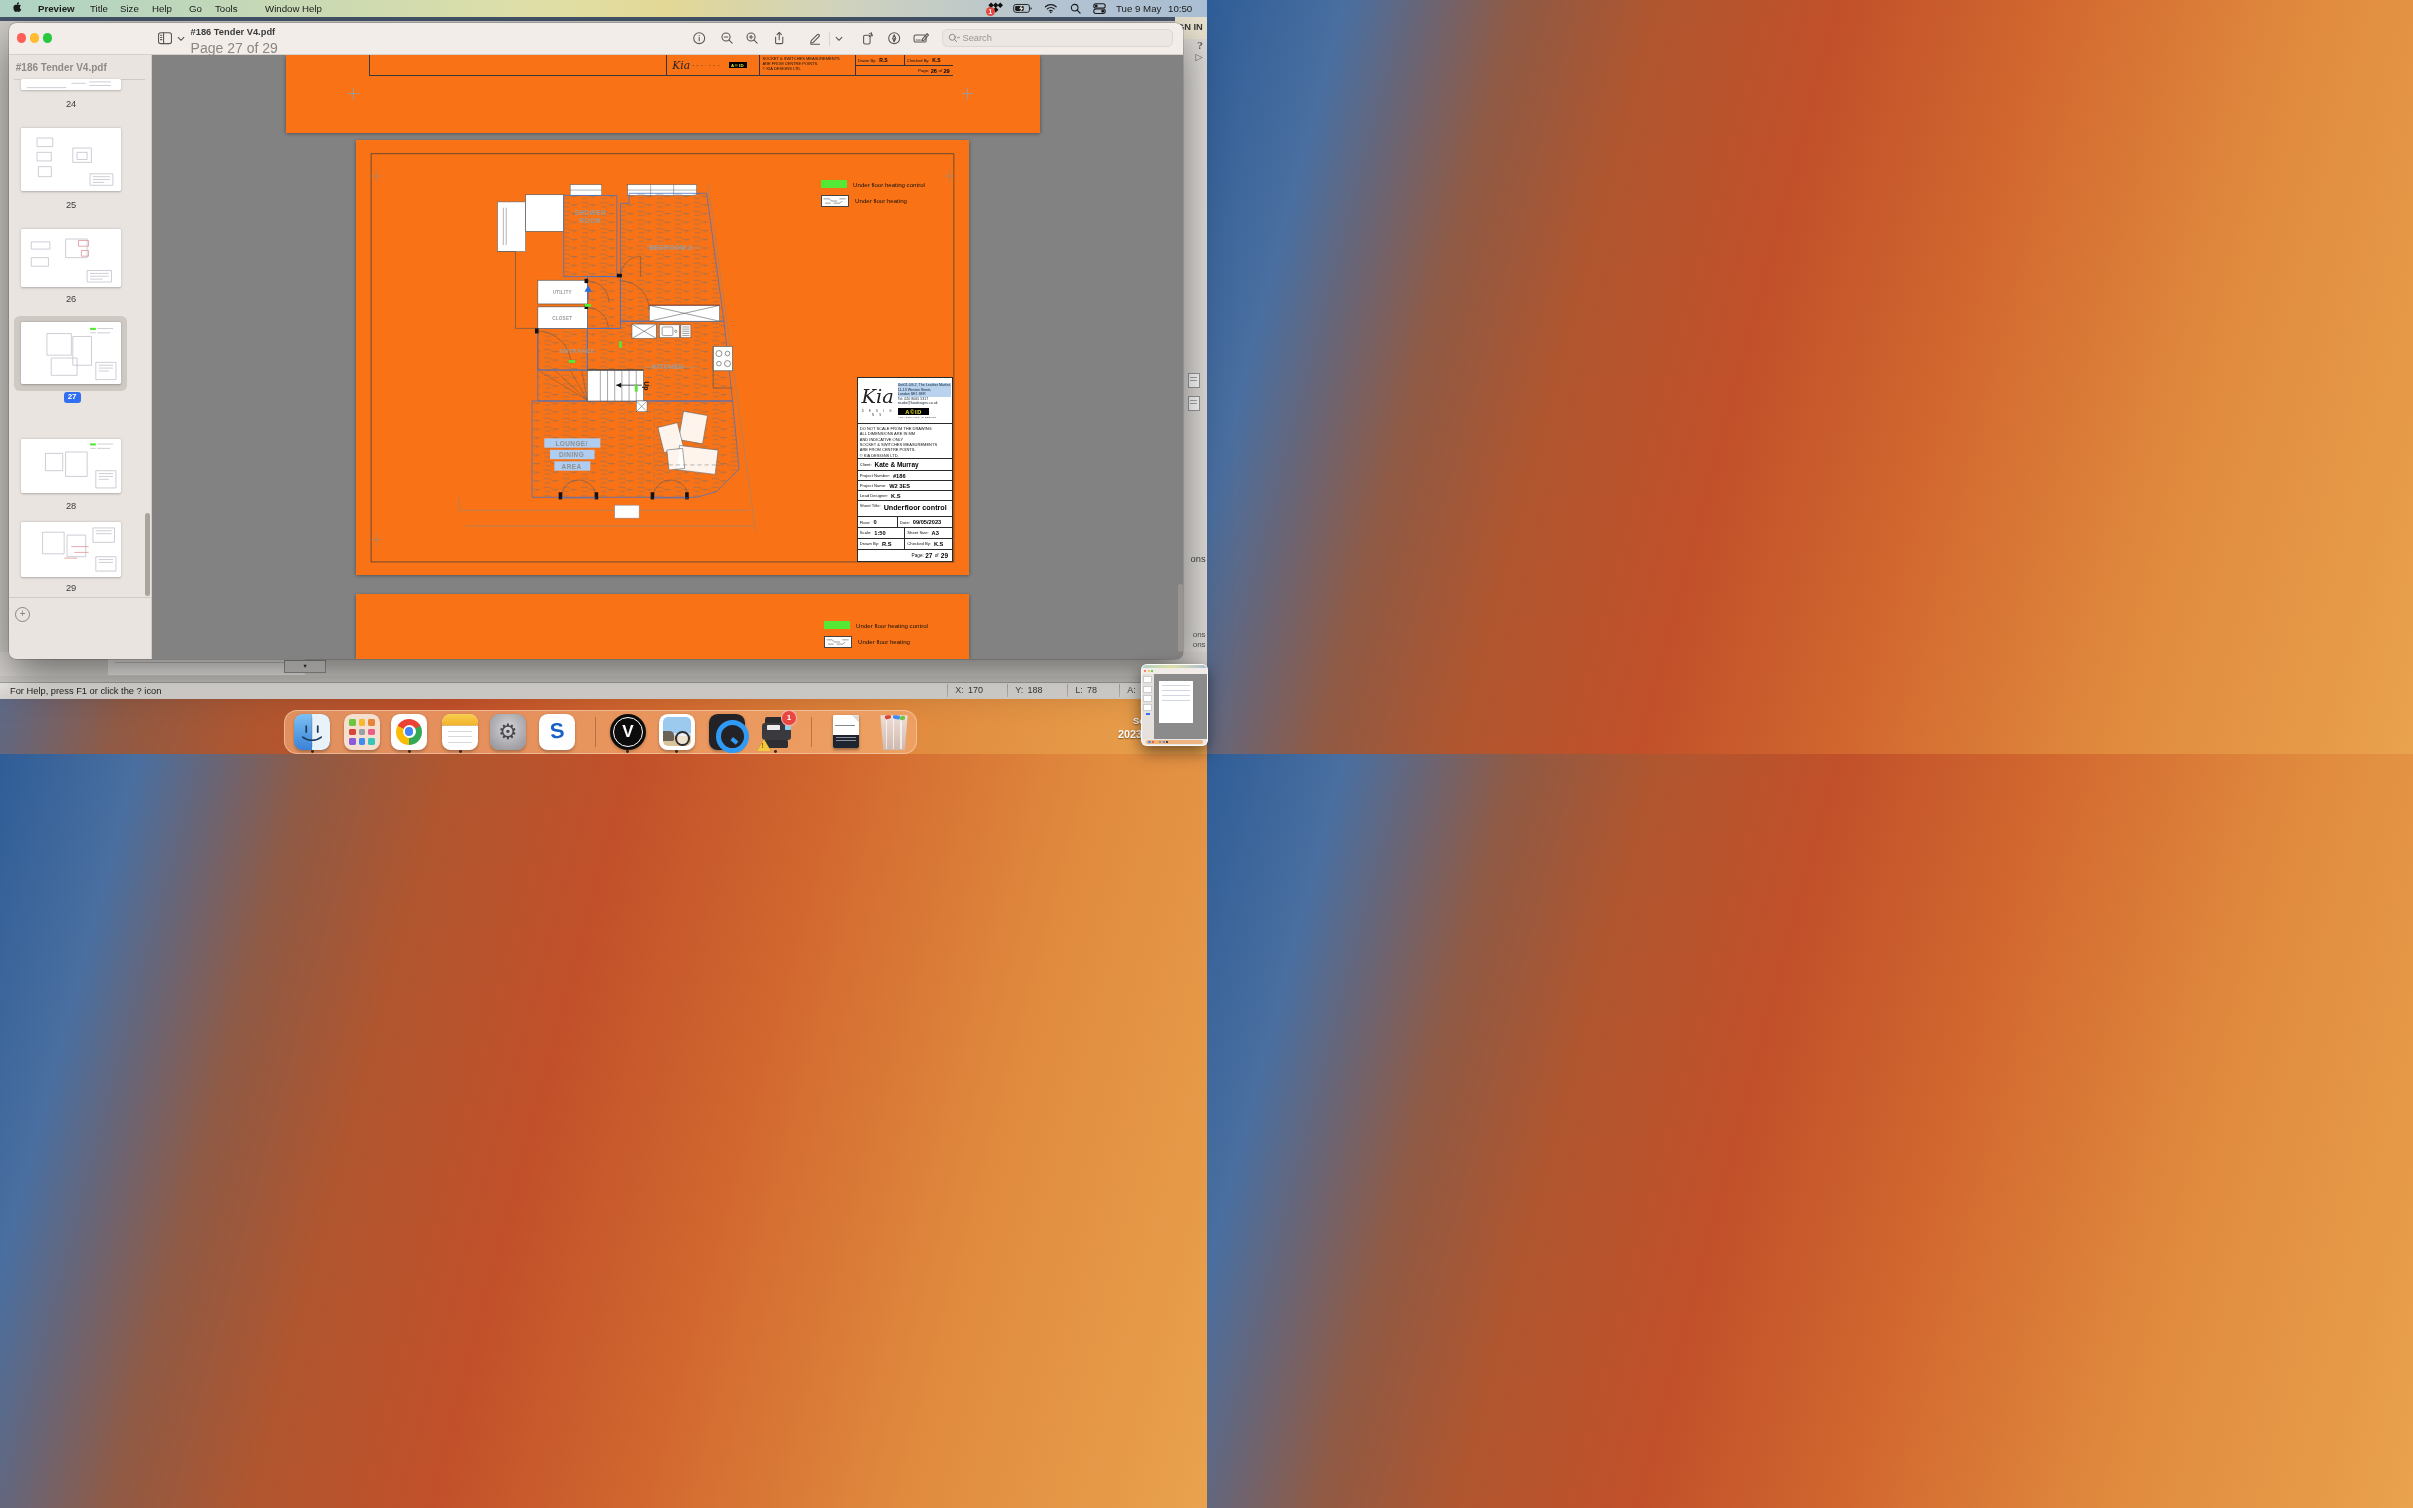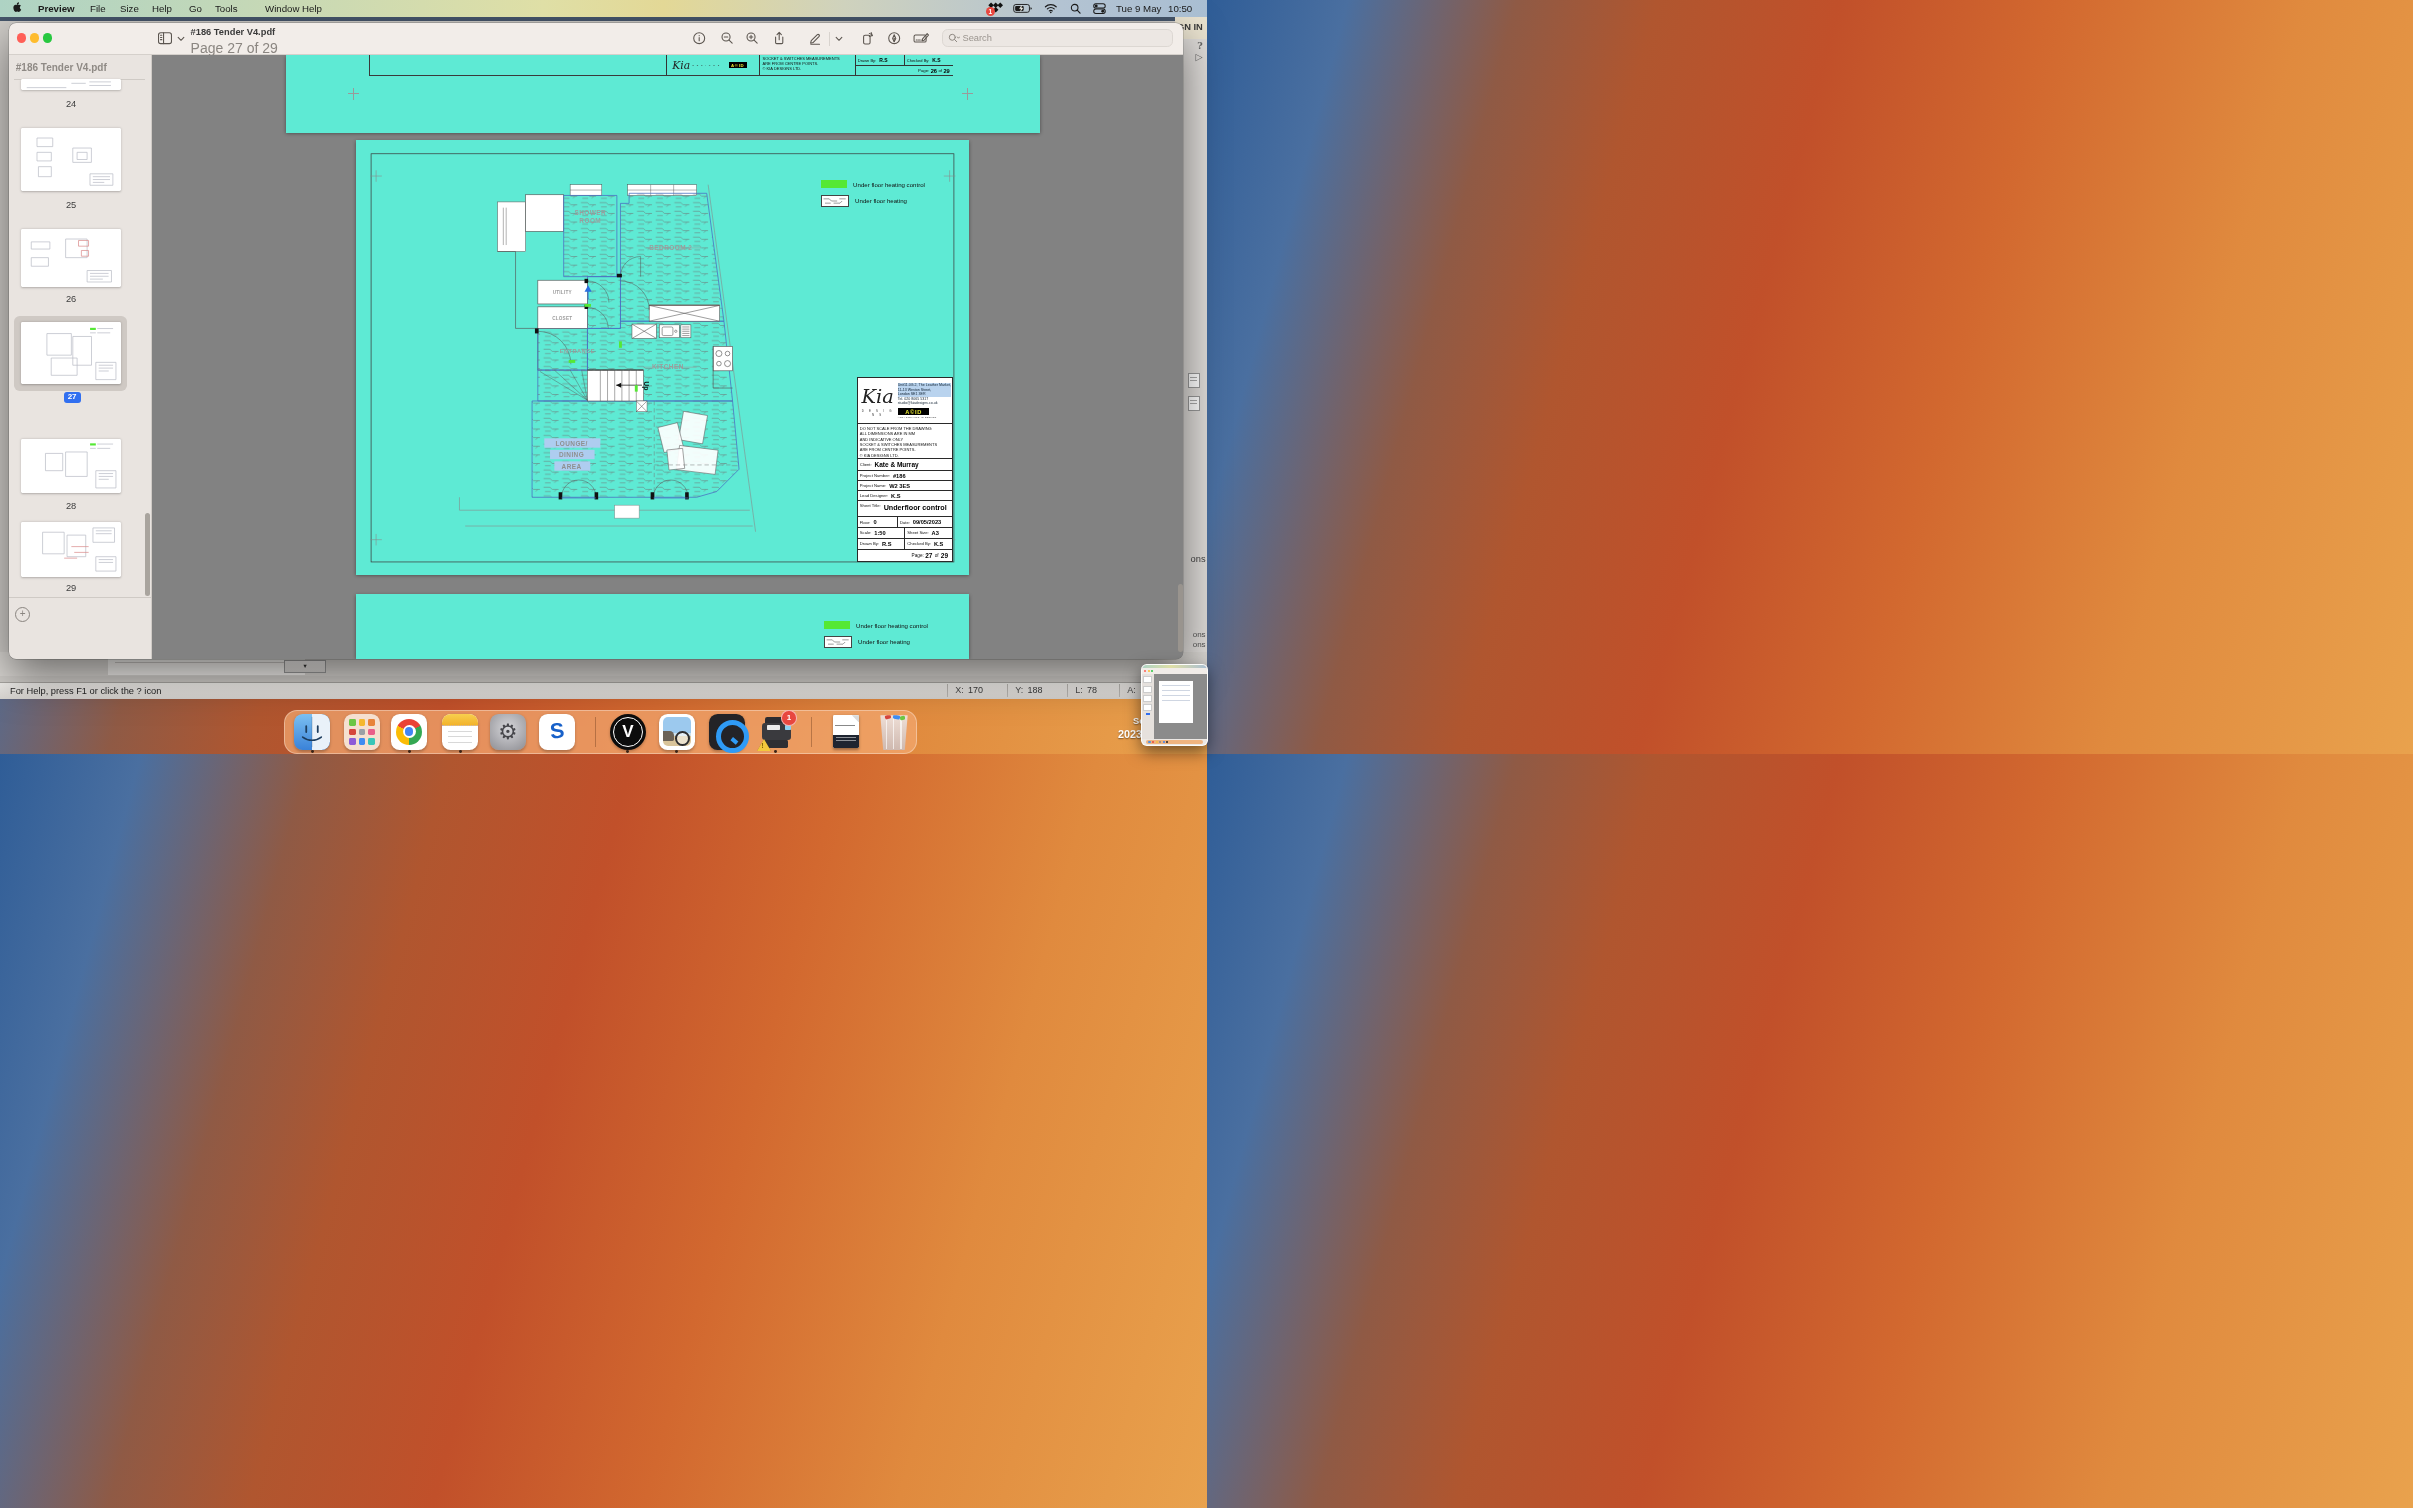--- a/index.html
+++ b/index.html
@@ -59,21 +59,21 @@
   .tlabel{position:absolute;left:0;width:125px;text-align:center;font-size:9.3px;color:#3d3d3d}
   #sel-wrap{position:absolute;left:5.7px;top:261px;width:113px;height:75px;background:#cfc9c4;border-radius:5.7px}
   #sel-badge{position:absolute;left:55px;top:337px;width:17px;height:10.8px;background:#316ff0;border-radius:2.9px;
     color:#fff;font-size:8px;font-weight:700;text-align:center;line-height:10.8px}
   #sb-scroll{position:absolute;left:136px;top:458px;width:5px;height:83px;border-radius:2.9px;background:#a9a49e}
   #sb-bottom{position:absolute;left:0;top:542px;width:142px;height:62px;border-top:0.7px solid #cfcac5}
   #sb-add{position:absolute;left:6.5px;top:9.3px;width:13px;height:13px;border:1.1px solid #8a8580;border-radius:50%;
     color:#8a8580;font-size:10px;text-align:center;line-height:11.5px}
   
   #pv-main{position:absolute;left:143px;top:32px;width:1031px;height:604px;background:#828282;overflow:hidden}
-  .pdfpage{position:absolute;background:#5eead4;box-shadow:0 0.7px 3.6px rgba(0,0,0,.45)}
+  .pdfpage{position:absolute;background:#f97316;box-shadow:0 0.7px 3.6px rgba(0,0,0,.45)}
   #mn-scroll{position:absolute;left:1026px;top:529px;width:5px;height:68px;border-radius:2.9px;background:#99948e}
   
   #p26{left:134px;top:0;width:754px;height:78px}
   #p26 .frame-b{position:absolute;left:83px;top:20px;width:584px;height:0.7px;background:#3a3a3a}
   #p26 .frame-l{position:absolute;left:83px;top:0;width:0.7px;height:20px;background:#3a3a3a}
   #p26-tb{position:absolute;left:380px;top:0;width:287px;height:20px;display:flex;font-size:4px;color:#111}
   #p26-tb .cell{border-left:0.7px solid #333;box-sizing:border-box;position:relative}
   .crop{position:absolute;width:11.5px;height:11.5px}
   .crop:before{content:"";position:absolute;left:0;top:5px;width:11.5px;height:0.7px;background:#9a9a9a}
   .crop:after{content:"";position:absolute;left:5px;top:0;width:0.7px;height:11.5px;background:#9a9a9a}
@@ -196,21 +196,21 @@
 </head>
 <body>
 
 <div id="menubar">
   <span class="mitem" style="left:13px;top:1.4px">
     <svg width="10.8" height="13" viewBox="0 0 15 18">
         <path fill="#1a1a1a" d="M7.6 4.6c.8-1 .7-2.6.6-2.8-.1-.1-1.5.1-2.3 1.1-.7.9-.6 2.4-.5 2.5.1.2 1.4 0 2.2-.8zm2.9 8.9c.6-.9.9-1.4.9-1.5-2.3-1-2.7-4.2-.3-5.4-.7-1-1.8-1.5-2.8-1.5-.9 0-1.5.5-2.1.5-.6 0-1.4-.5-2.3-.5-1.7 0-3.4 1.5-3.4 4.2 0 2.8 2 5.9 3.3 5.9.7 0 1.2-.5 2.1-.5.9 0 1.3.5 2.1.5.9 0 1.8-.8 2.5-1.7z"></path>
       </svg>
   </span>
   <span class="mitem b" style="left:38px">Preview</span>
-  <span class="mitem" style="left:90px">File</span>
+  <span class="mitem" style="left:90px">Title</span>
   <span class="mitem" style="left:120px">Size</span>
   <span class="mitem" style="left:152px">Help</span>
   <span class="mitem" style="left:189px">Go</span>
   <span class="mitem" style="left:215px">Tools</span>
   <span class="mitem" style="left:265px">Window</span>
   <span class="mitem" style="left:302px">Help</span>
 
   <span class="mstat" style="left:987px;top:1.4px;width:17px;height:14.4px">
     <svg width="17" height="14.4" viewBox="0 0 24 20">
       <rect x="3" y="3" width="5.5" height="5.5" transform="rotate(45 5.75 5.75)" fill="#111"></rect>

